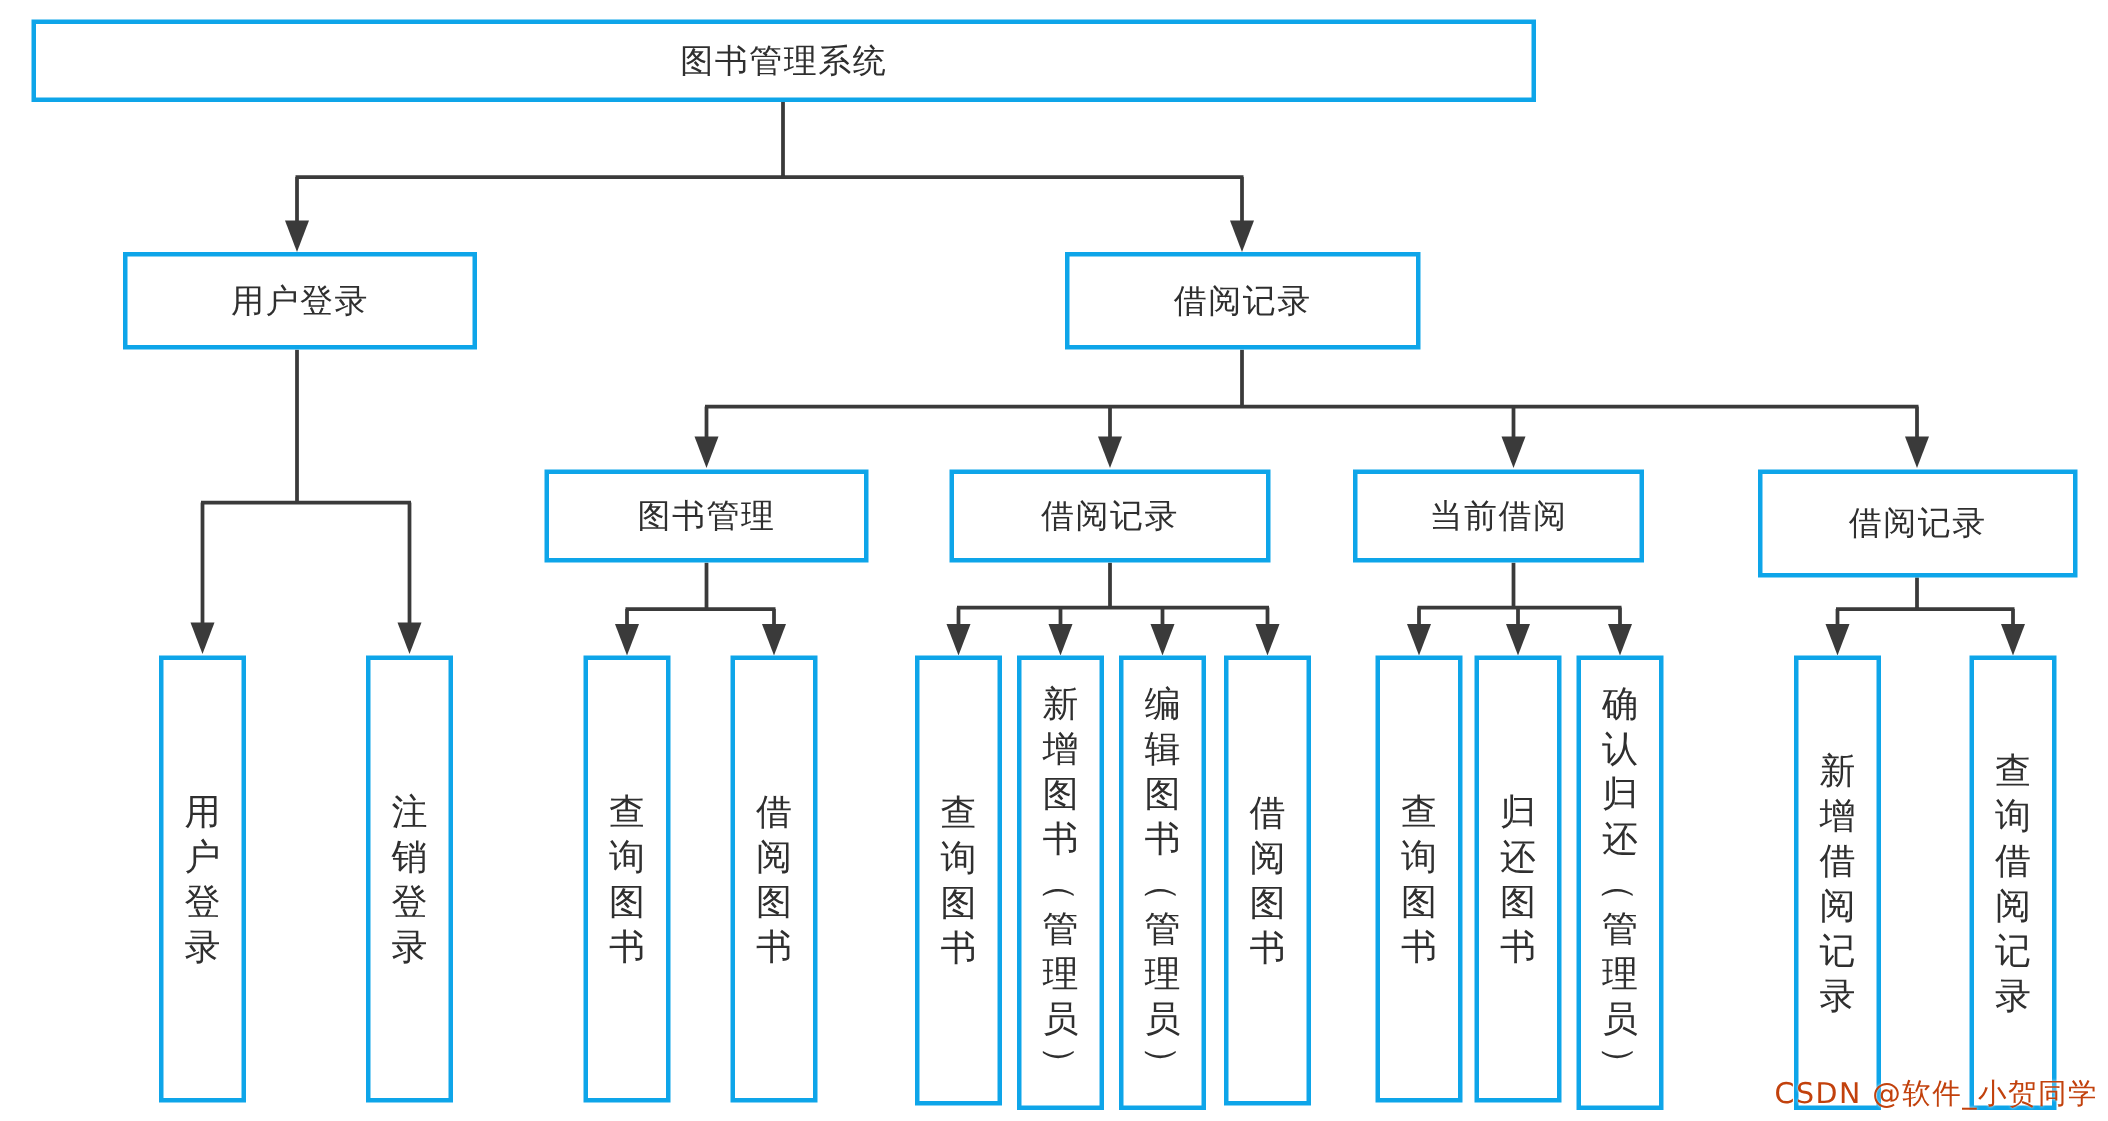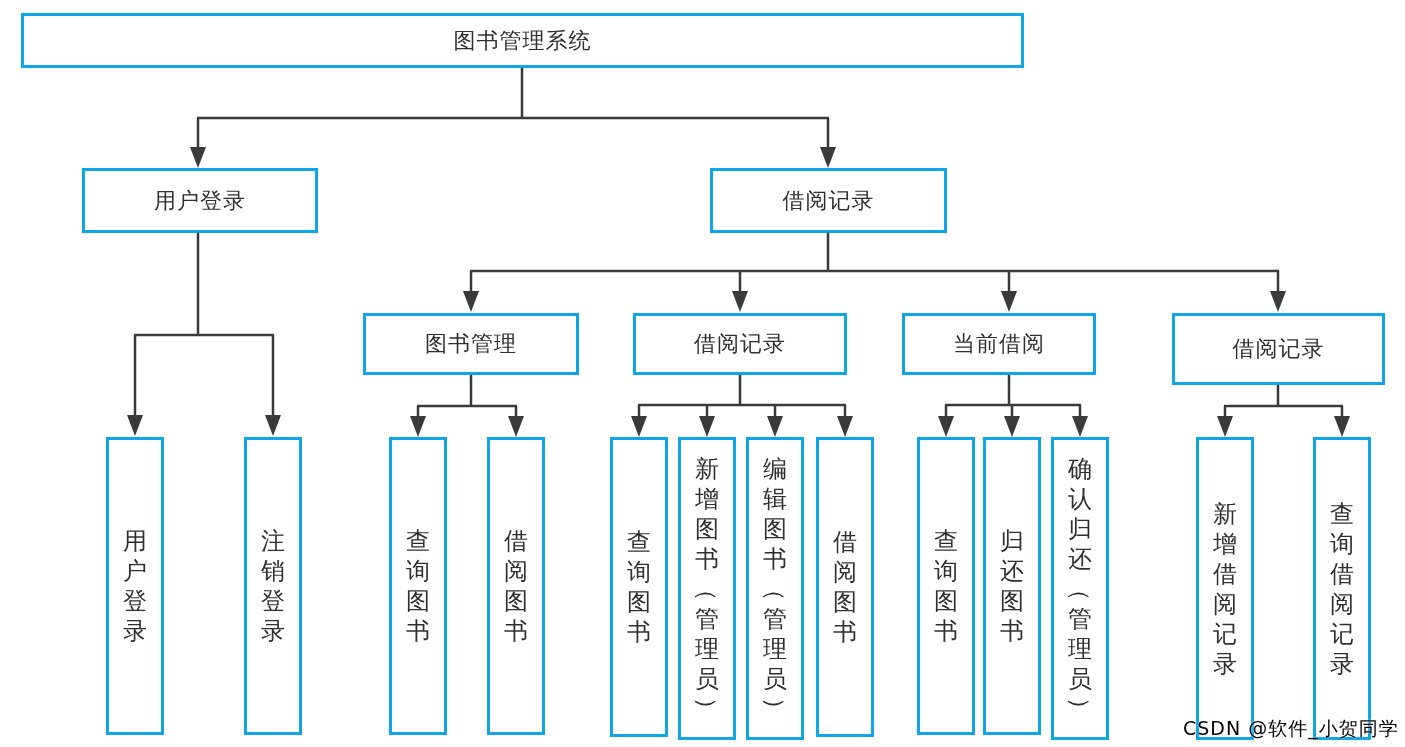--- a/index.html
+++ b/index.html
@@ -11,21 +11,21 @@
   .node{
     position:absolute;box-sizing:border-box;border:3px solid #0ea5e9;background:#ffffff;
     display:flex;align-items:center;justify-content:center;text-align:center;z-index:2;
   }
   .h{font-size:22px;letter-spacing:1px;white-space:nowrap;}
   .leaf{flex-direction:column;font-size:24px;row-gap:6px;padding:4px 0;}
   .leaf span{display:block;line-height:1;}
   .leaf .rot{transform:rotate(90deg);}
   .watermark{
     position:absolute;left:1183px;top:716px;z-index:3;font-size:19px;letter-spacing:1px;
-    color:#000000;white-space:nowrap;text-shadow:0 0 2px #ffffff;
+    color:#c2410c;white-space:nowrap;text-shadow:0 0 2px #ffffff;
   }
 </style>
 </head>
 <body>
 
 <div class="stage">
 
   <svg class="wires" width="1405" height="747">
     <g stroke="#3a3a3a" stroke-width="2.5" fill="none">
 

